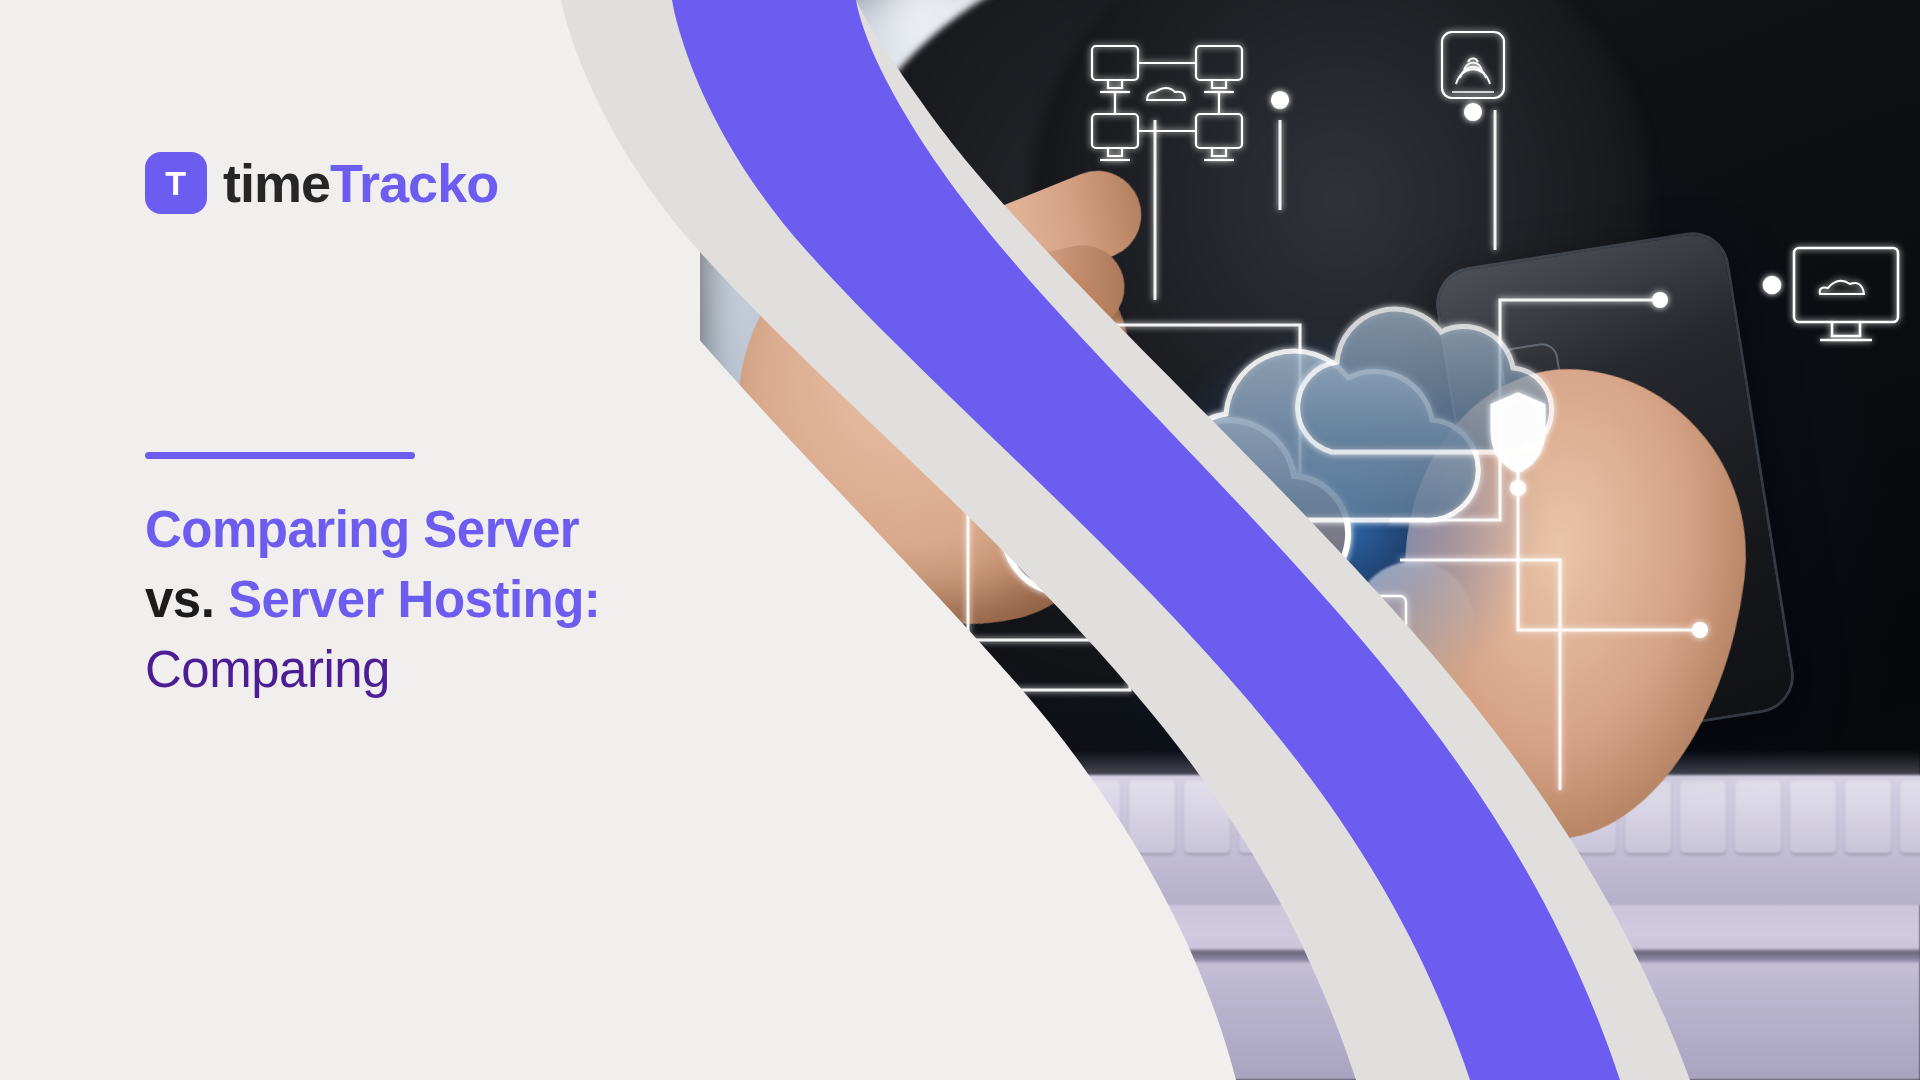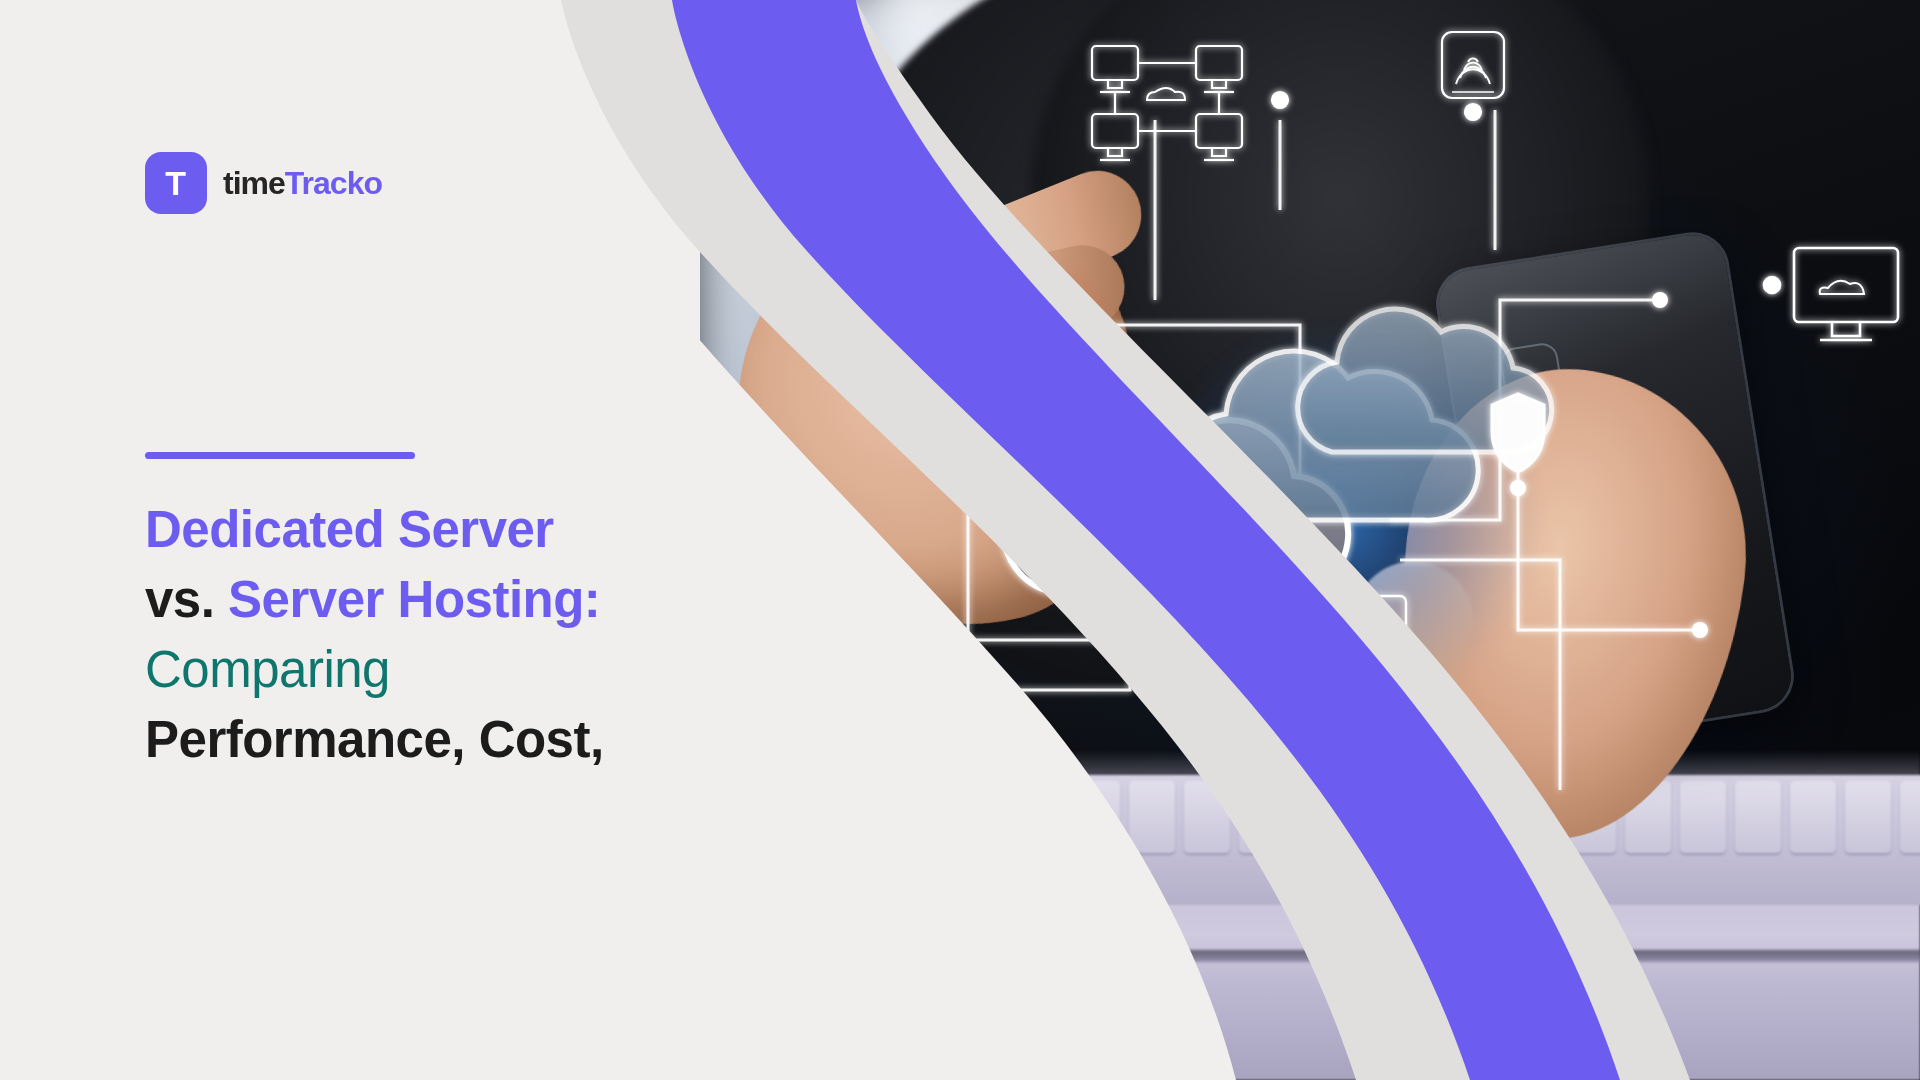--- a/index.html
+++ b/index.html
@@ -23,37 +23,37 @@
   .logo-mark{
     width:62px; height:62px; border-radius:16px;
     background:#6d5cf0;
     display:flex; align-items:center; justify-content:center;
     flex:0 0 auto;
   }
   .logo-mark span{
     color:#fff; font-weight:700; font-size:34px; line-height:1;
     letter-spacing:.5px; font-family:"Liberation Sans",sans-serif;
   }
-  .logo-word{ font-size:32px; font-weight:700; letter-spacing:-1px; line-height:1; white-space:nowrap;}
+  .logo-word{ font-size:54px; font-weight:700; letter-spacing:-1px; line-height:1; white-space:nowrap;}
   .logo-word .t1{ color:#262626; }
   .logo-word .t2{ color:#6d5cf0; }
 
   .rule{
     position:absolute; left:145px; top:452px;
     width:270px; height:7px; border-radius:4px; background:#6d5cf0;
   }
 
   .headline{
     position:absolute; left:145px; top:495px; width:660px;
     font-size:51px; line-height:1.37; letter-spacing:-.5px; color:#1c1c1c;
   }
   .headline .ln{ display:block; white-space:nowrap; }
   .hl-purple{ color:#6d5cf0; font-weight:700; }
   .hl-dark{ color:#1c1c1c; font-weight:700;text-align:right; }
-  .hl-light{ color:#0f766e; font-weight:400; }
+  .hl-light{ color:#4c1d95; font-weight:400; }
 
   
   .swoosh{ position:absolute; left:0; top:0; width:1920px; height:1080px; z-index:6; pointer-events:none; }
 
   
   .photo{
     position:absolute; left:700px; top:0; width:1220px; height:1080px;
     overflow:hidden; z-index:2;
   }
   .photo-bg{
@@ -398,28 +398,25 @@
       </div>
       <div class="logo-word">
         <span class="t1">time</span><span class="t2">Tracko</span>
       </div>
     </div>
 
     <div class="rule"></div>
 
     <h1 class="headline">
       <span class="ln">
-        <span class="hl-purple">Dedicated Server</span>
+        <span class="hl-purple">Comparing Server</span>
       </span>
       <span class="ln">
         <span class="hl-dark">vs. </span>
         <span class="hl-purple">Server Hosting:</span>
       </span>
       <span class="ln">
         <span class="hl-light">Comparing</span>
       </span>
-      <span class="ln">
-        <span class="hl-dark">Performance, Cost,</span>
-      </span>
     </h1>
   </div>
 
 </div>
 
 </body></html>

